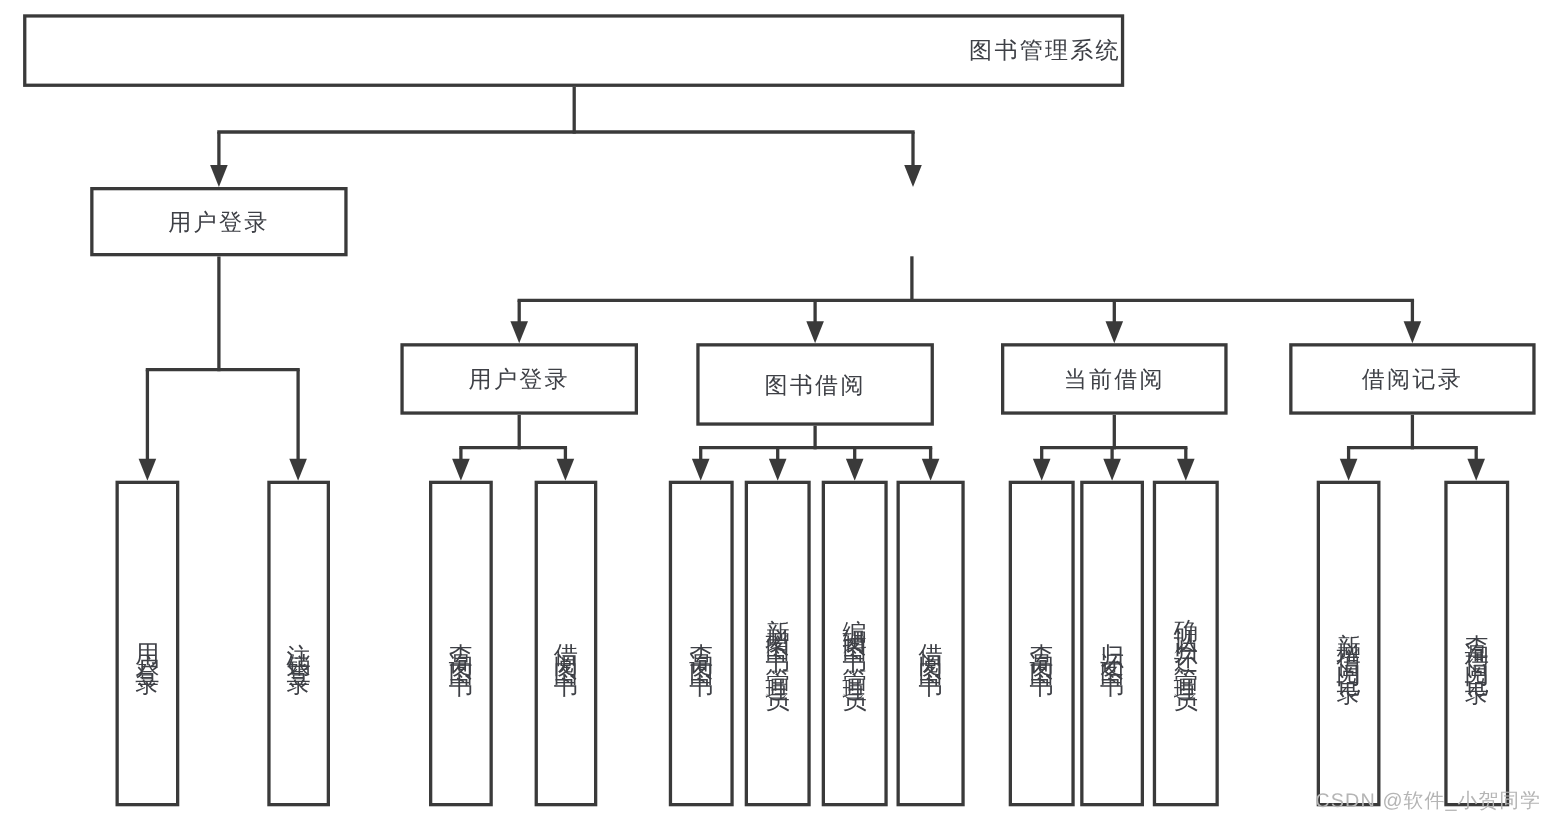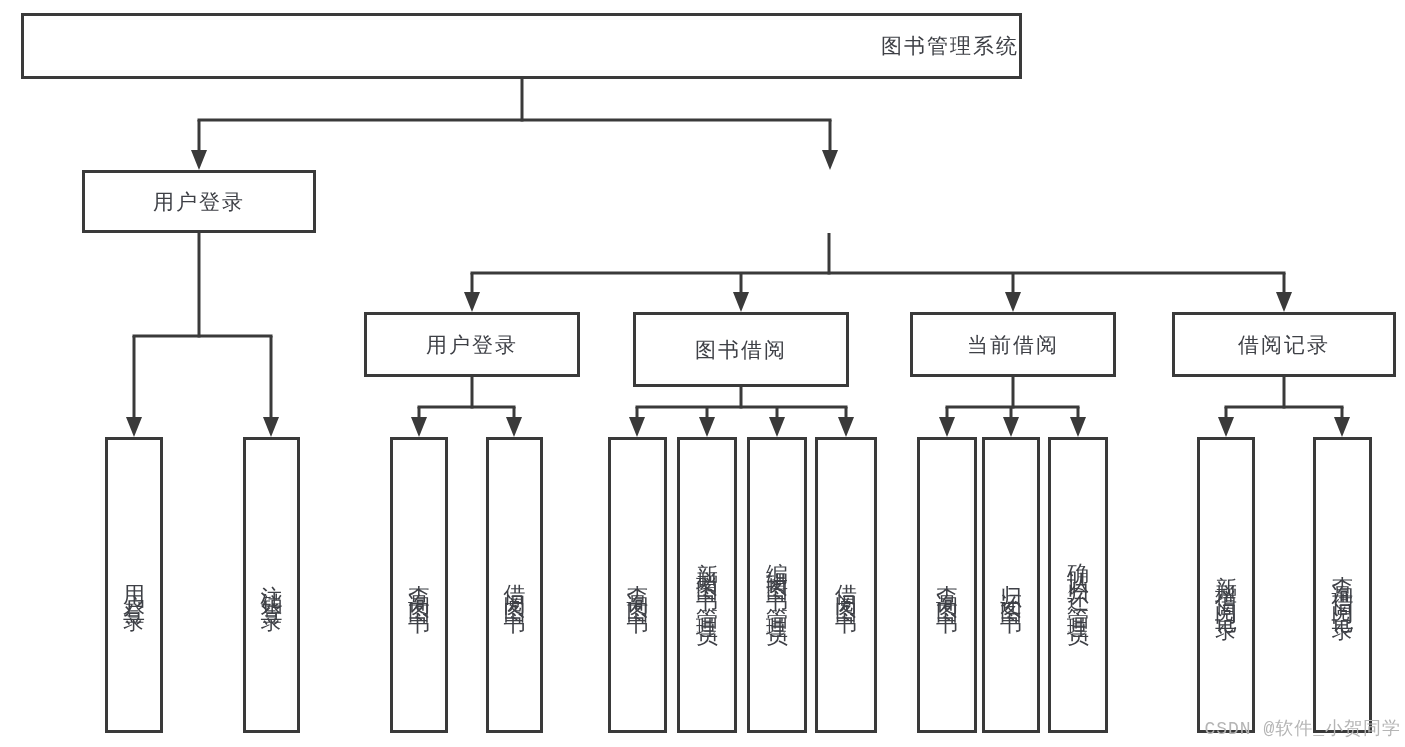--- a/index.html
+++ b/index.html
@@ -30,21 +30,20 @@
     text-align:center;
   }
   .watermark{
     position:absolute;
     right:4px;top:716px;
     font-size:18px;
     color:#b5b5b5;
     letter-spacing:1px;
     z-index:3;
     white-space:nowrap;
-    font-family:Liberation Mono, monospace;
   }
   .wires line{stroke:#3a3a3a;stroke-width:3;}
   .wires polygon{fill:#3a3a3a;}
 </style>
 </head>
 <body>
 
 <div class="stage">
 
   <svg class="wires" width="1405" height="747" viewBox="0 0 1405 747">

